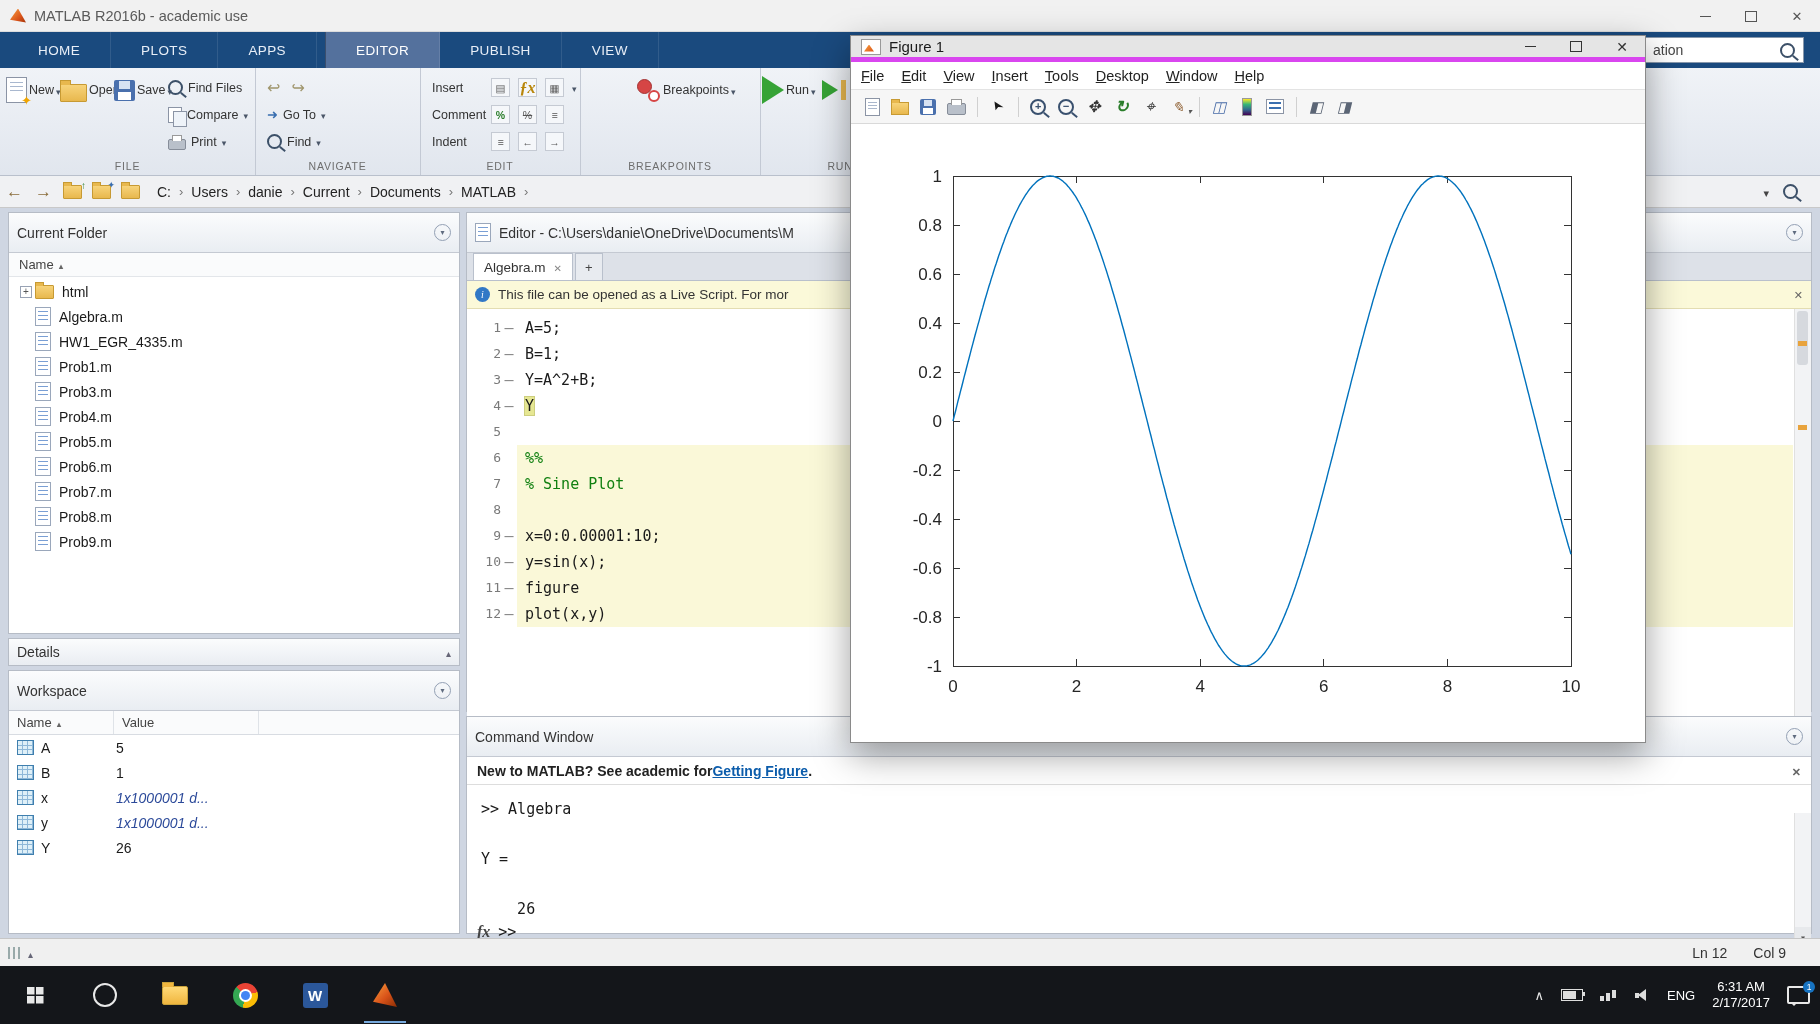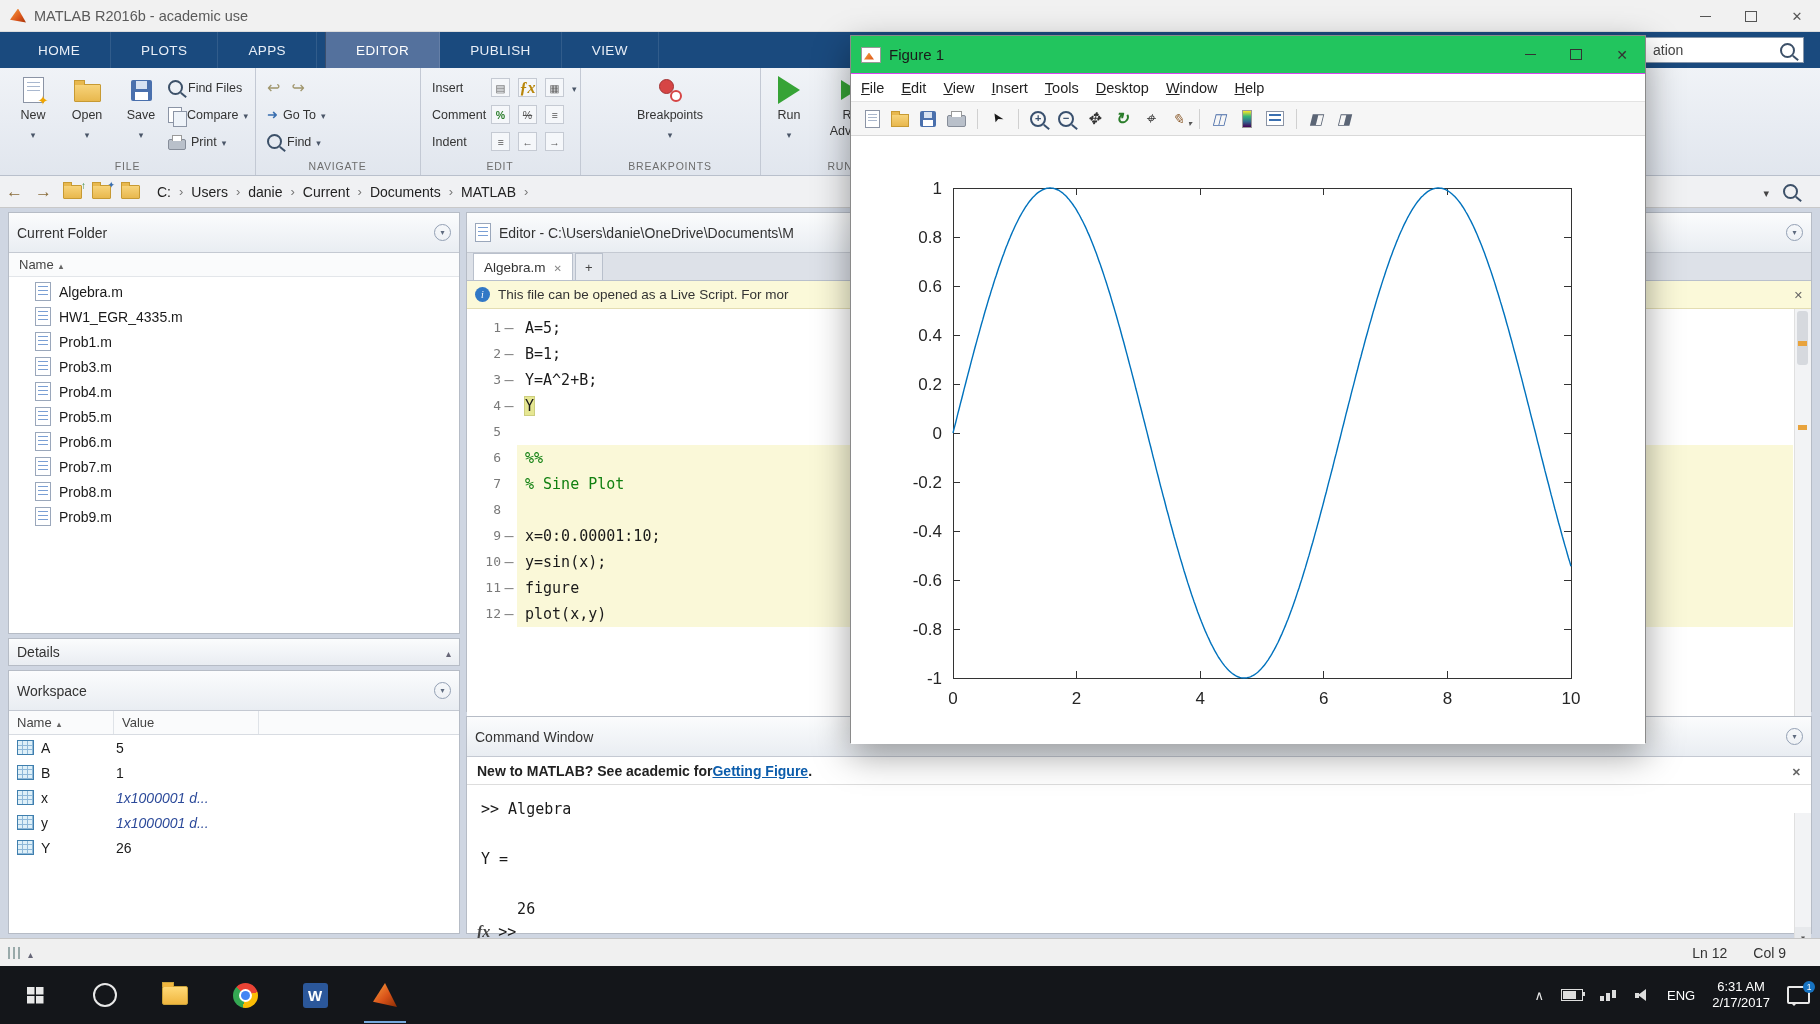--- a/index.html
+++ b/index.html
@@ -21,21 +21,21 @@
   .searchbox{position:absolute;left:1560px;top:37px;width:244px;height:26px;background:#fff;border:1px solid #8898ac;box-sizing:border-box;}
   .searchbox .stext{position:absolute;left:92px;top:4px;font-size:14px;color:#444;}
   .mag{display:inline-block;position:relative;width:11px;height:11px;border:2px solid #3c5068;border-radius:50%;}
   .mag::after{content:"";position:absolute;width:7px;height:2px;background:#3c5068;right:-6px;bottom:-3px;transform:rotate(40deg);}
   .searchbox .mag{position:absolute;right:8px;top:5px;}
   
   .toolstrip{position:absolute;left:0;top:68px;width:100%;height:108px;background:linear-gradient(#f0f3f7,#e1e6ee);border-bottom:1px solid #b9c0cc;box-sizing:border-box;}
   .rsection{position:absolute;top:0;bottom:0;border-right:1px solid #c3c9d4;}
   .s-file{left:0;width:255px;} .s-nav{left:255px;width:165px;} .s-edit{left:420px;width:160px;} .s-bp{left:580px;width:180px;} .s-run{left:760px;width:160px;border-right:none;}
   .sec-label{position:absolute;left:0;right:0;bottom:3px;text-align:center;font-size:10.5px;letter-spacing:.8px;color:#6d6d6d;}
-  .bigbtn{position:absolute;top:6px;width:54px;display:flex;flex-direction:column;align-items:center;gap:2px;cursor:default;}
+  .bigbtn{position:absolute;top:6px;width:54px;display:flex;flex-direction:row;align-items:center;gap:2px;cursor:default;}
   .bb-ic{height:32px;display:flex;align-items:center;justify-content:center;}
   .bb-label{font-size:12.5px;color:#333;}
   .dd::before{content:"▾";font-size:9px;color:#4a5668;line-height:8px;}
   .smallcol{position:absolute;left:168px;top:6px;width:84px;}
   .smallbtn{display:flex;align-items:center;gap:5px;height:27px;font-size:12.5px;color:#333;white-space:nowrap;}
   .navrows{position:absolute;left:12px;top:6px;}
   .editlab{width:54px;font-size:12.5px;color:#333;}
   .mini{width:17px;height:17px;border:1px solid #c5cad3;background:#f5f7fa;display:flex;align-items:center;justify-content:center;font-size:10.5px;color:#555;margin-right:3px;}
   .mini.green{color:#2a7d2a;font-weight:bold;}
   .mini.strike{text-decoration:line-through;}
@@ -140,21 +140,21 @@
   #cmd-lines{padding:12px 0 0 14px;}
   .cmdline{height:25px;line-height:25px;white-space:pre;}
   .promptrow{position:absolute;left:10px;bottom:6px;display:flex;align-items:baseline;gap:8px;}
   .fx{font-family:"Liberation Serif",serif;font-style:italic;font-weight:bold;font-size:16px;color:#444;}
   .cprompt{font-family:"DejaVu Sans Mono",monospace;font-size:15px;}
   .cscroll{position:absolute;right:0;top:28px;bottom:0;width:16px;background:#f2f3f5;border-left:1px solid #e0e0e0;}
   .cdown{position:absolute;left:0;right:0;bottom:0;height:20px;background:#e7e9ec;display:flex;align-items:center;justify-content:center;}
   .cdown::before{content:"▾";font-size:10px;color:#555;}
   
   .figwin{position:absolute;left:850px;top:35px;width:796px;height:708px;background:#fff;border:1px solid #8a8a8a;box-shadow:0 12px 34px rgba(0,0,0,.38);z-index:50;box-sizing:border-box;}
-  .ftitle{height:38px;display:flex;align-items:center;background:#22c55e;border-bottom:1px solid #d946ef;box-sizing:border-box;}
+  .ftitle{height:26px;display:flex;align-items:center;background:#e5e5e5;border-bottom:5px solid #d946ef;box-sizing:border-box;}
   .fig-ic{position:relative;width:18px;height:14px;border:1px solid #999;margin:0 8px 0 10px;background:#fff;}
   .fig-ic::before{content:"";position:absolute;left:2px;bottom:2px;width:10px;height:7px;background:linear-gradient(135deg,#f9a03f,#d95319);clip-path:polygon(0 100%,50% 0,100% 100%);}
   .ftext{font-size:15px;color:#1a1a1a;flex:1;}
   .fwc{width:46px;height:37px;display:flex;align-items:center;justify-content:center;color:#333;}
   .fwc-min::before{content:"";width:11px;border-bottom:1px solid #333;}
   .fwc-max::before{content:"";width:10px;height:9px;border:1px solid #333;}
   .fwc-close::before{content:"✕";font-size:14px;}
   .fmenubar{height:28px;display:flex;align-items:center;padding-left:10px;border-bottom:1px solid #e3e3e3;box-sizing:border-box;}
   .fmenu{font-size:14.5px;color:#222;margin-right:17px;}
   .fmenu u{text-decoration:underline;}
@@ -406,20 +406,25 @@
   <div class="panel cf-panel">
     <div class="phead">
       <span class="ptitle">Current Folder</span>
       <span class="circ"></span>
     </div>
     <div class="colhead">
       <span>Name</span>
       <span class="sortup"></span>
     </div>
     <div class="filelist" id="file-list">
+        <div class="frow">
+          <span class="expander"></span>
+          <span class="folder-ic"></span>
+          <span class="flabel">html</span>
+        </div>
         <div class="frow">
           <span class="exp-sp"></span>
           <span class="mfile-ic"></span>
           <span class="flabel">Algebra.m</span>
         </div>
         <div class="frow">
           <span class="exp-sp"></span>
           <span class="mfile-ic"></span>
           <span class="flabel">HW1_EGR_4335.m</span>
         </div>

